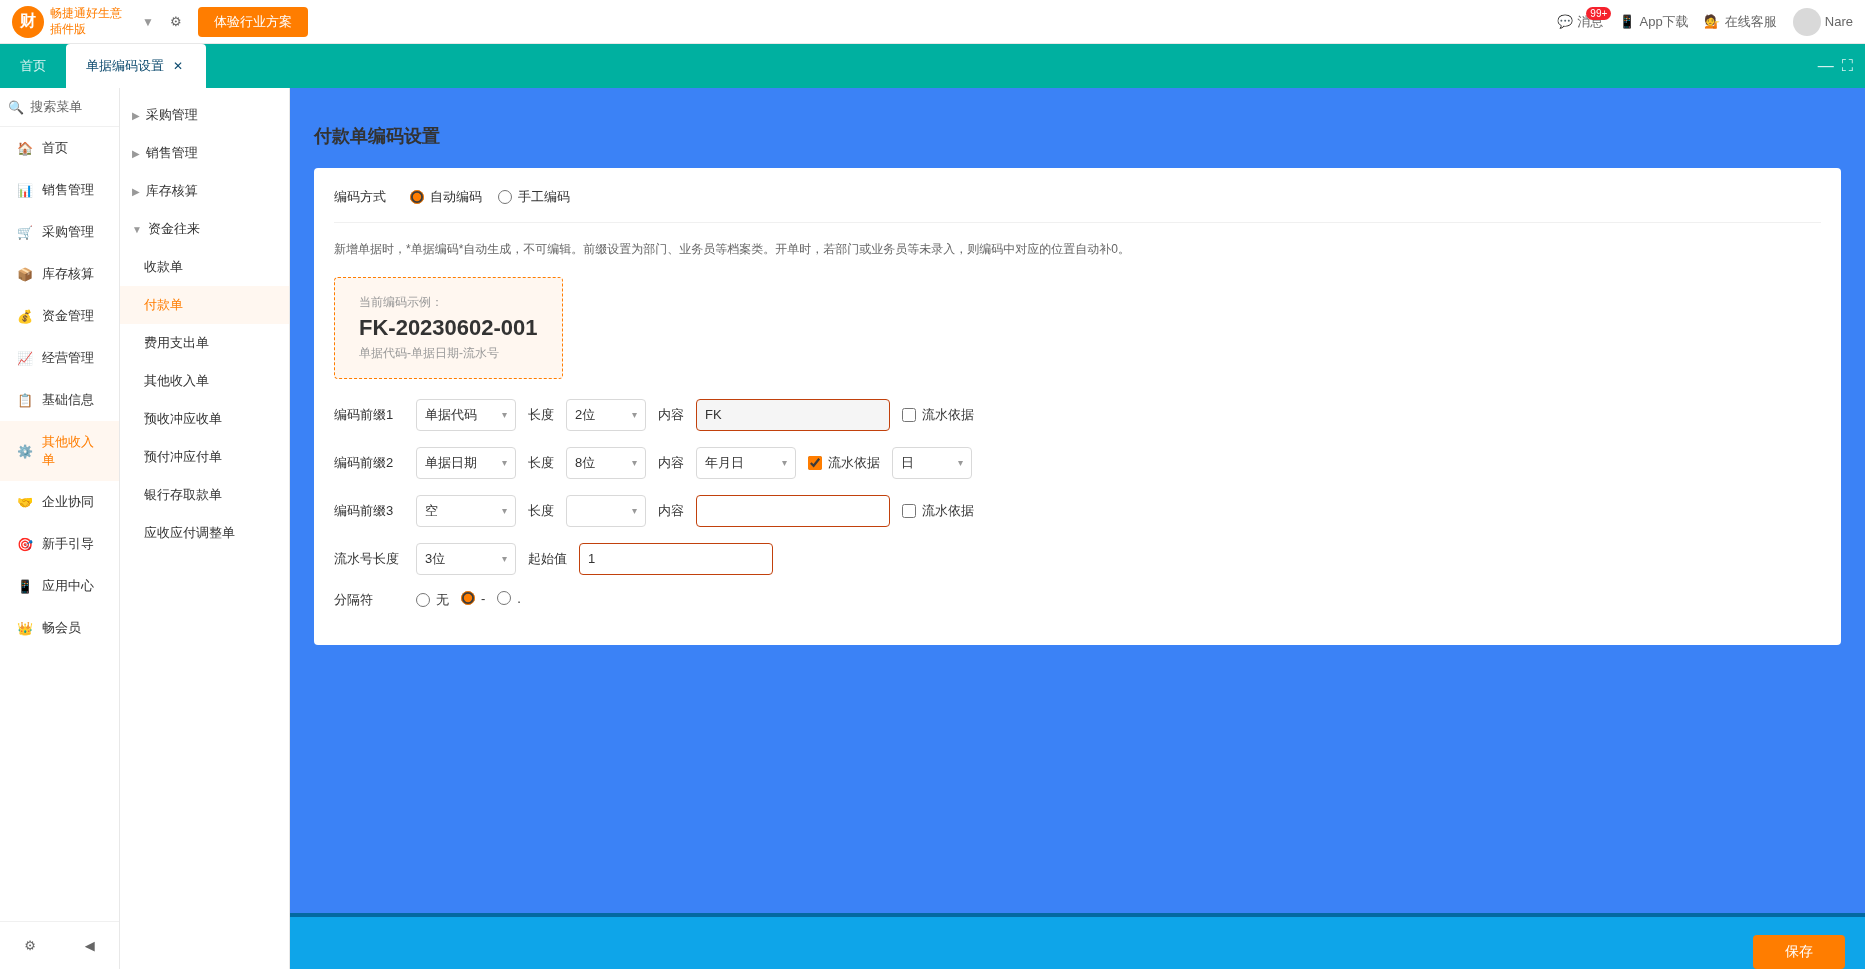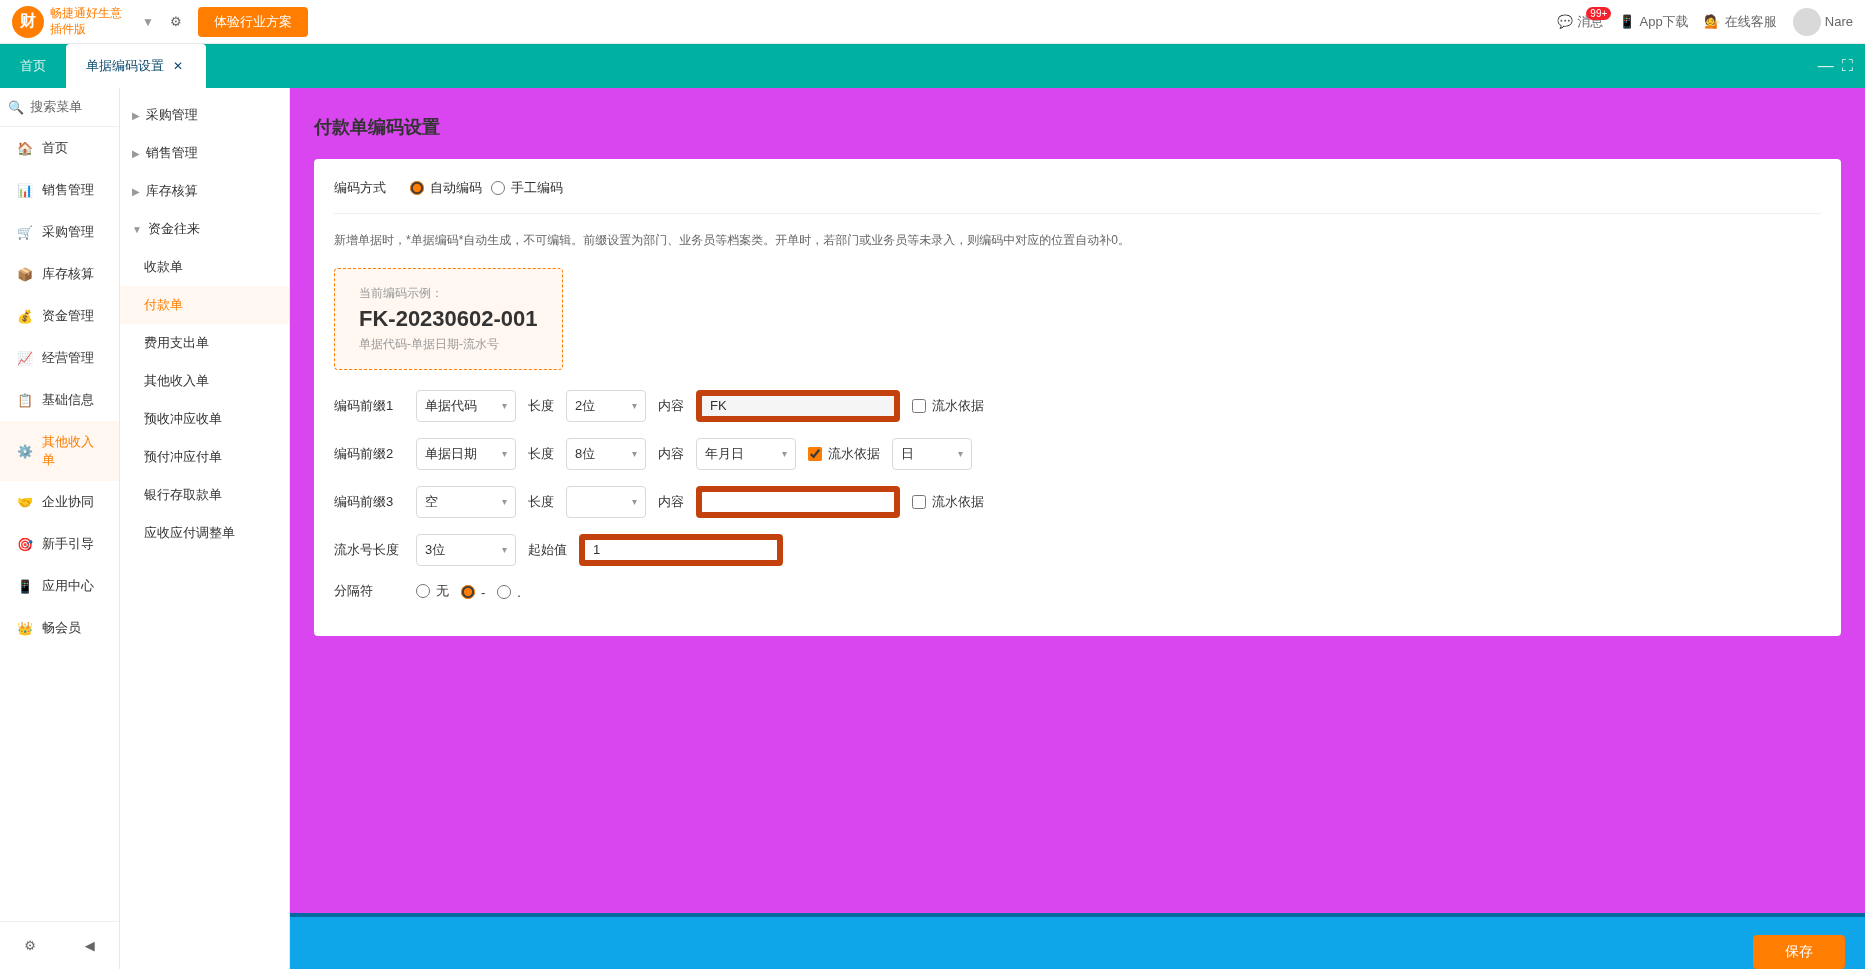--- a/index.html
+++ b/index.html
@@ -39,66 +39,66 @@
     .tab-bar-actions { margin-left: auto; display: flex; align-items: center; gap: 8px; padding-right: 12px; color: rgba(255,255,255,0.85); }
     .tab-bar-actions span { cursor: pointer; font-size: 16px; }
     .page-title { font-size: 18px; font-weight: bold; color: #333; margin-bottom: 20px; }
 
     
     .card { background: #fff; border-radius: 4px; padding: 20px; margin-bottom: 16px; }
 
     
     .coding-method { display: flex; align-items: center; gap: 24px; margin-bottom: 16px; }
     .coding-method-label { font-size: 13px; color: #333; font-weight: 500; }
-    .radio-group { display: flex; align-items: center; gap: 9px; }
+    .radio-group { display: flex; align-items: center; gap: 16px; }
     .radio-item { display: flex; align-items: center; gap: 6px; cursor: pointer; font-size: 13px; }
     .radio-input { width: 14px; height: 14px; accent-color: #ff7d00; cursor: pointer; }
 
     .info-text { font-size: 12px; color: #666; margin-bottom: 16px; line-height: 1.8; }
 
     
     .example-box { background: #fff7f0; border: 1px dashed #ff7d00; border-radius: 4px; padding: 16px 24px; display: inline-block; margin-bottom: 20px; }
     .example-label { font-size: 12px; color: #999; margin-bottom: 4px; }
     .example-code { font-size: 22px; font-weight: bold; color: #333; }
     .example-desc { font-size: 12px; color: #999; margin-top: 4px; }
 
     
     .checkbox-row { display: flex; align-items: center; gap: 8px; margin-bottom: 20px; font-size: 13px; }
     .checkbox-input { width: 14px; height: 14px; accent-color: #ff7d00; cursor: pointer; }
 
     
     .form-row { display: flex; align-items: center; gap: 12px; margin-bottom: 16px; flex-wrap: wrap; }
     .form-label { font-size: 13px; color: #333; width: 70px; flex-shrink: 0; }
     .form-select { height: 32px; border: 1px solid #d9d9d9; border-radius: 4px; padding: 0 8px; font-size: 13px; color: #333; background: #fff; cursor: pointer; min-width: 100px; display: flex; align-items: center; justify-content: space-between; gap: 8px; }
     .form-select-small { min-width: 80px; gap: 24px; }
-    .form-input { height: 32px; border: 6px solid #c2410c; border-radius: 4px; padding: 0 8px; font-size: 13px; color: #333; min-width: 80px; }
+    .form-input { height: 32px; border: 1px solid #c2410c; border-radius: 4px; padding: 0 8px; font-size: 13px; color: #333; min-width: 80px; }
     .form-input-readonly { background: #f5f5f5; }
     .form-inline-label { font-size: 13px; color: #333; }
 
     .chevron-down { font-size: 10px; color: #999; }
     .divider-line { border-bottom: 1px solid #f0f0f0; margin: 16px 0; }
 
     
-    .sep-row { display: flex; align-items: flex-end; gap: 12px; margin-bottom: 16px; }
+    .sep-row { display: flex; align-items: flex-start; gap: 12px; margin-bottom: 16px; }
     .sep-radio { display: flex; align-items: center; gap: 6px; font-size: 13px; cursor: pointer; }
 
     
     .bottom-bar { background: #0ea5e9; border-top: 4px solid #0369a1; height: 56px; display: flex; align-items: flex-end; justify-content: flex-end; padding: 0 20px; flex-shrink: 0; }
     .save-btn { background: #ff7d00; color: white; border: none; padding: 8px 32px; border-radius: 4px; cursor: pointer; font-size: 14px; }
 
     
     .sub-content { display: flex; flex: 1; overflow: hidden; }
     .sub-sidebar { width: 170px; background: #fff; border-right: 1px solid #e8e8e8; padding: 8px 0; overflow-y: auto; flex-shrink: 0; }
     .sub-menu-item { padding: 10px 20px; font-size: 13px; color: #333; cursor: pointer; display: flex; align-items: center; gap: 6px; text-align: center; }
     .sub-menu-item.active { background: #fff7f0; color: #ff7d00; font-weight: 500; }
     .sub-menu-group { padding: 10px 12px; font-size: 13px; color: #333; cursor: pointer; display: flex; align-items: center; gap: 6px; font-weight: 500; }
     .sub-menu-group .arrow { font-size: 10px; color: #999; }
     .sub-menu-indent { padding-left: 24px; }
 
-    .content-main { flex: 1; overflow-y: auto; padding: 27px 24px; background: #d946ef; }
+    .content-main { flex: 1; overflow-y: auto; padding: 36px 24px; background: #3b82f6; }
   </style>
 </head>
 <body>
 
 <div class="topbar">
   <div class="topbar-logo">
     <div class="logo-icon">财</div>
     <div class="logo-text">
       <div>畅捷通好生意</div>
       <div>插件版</div>

